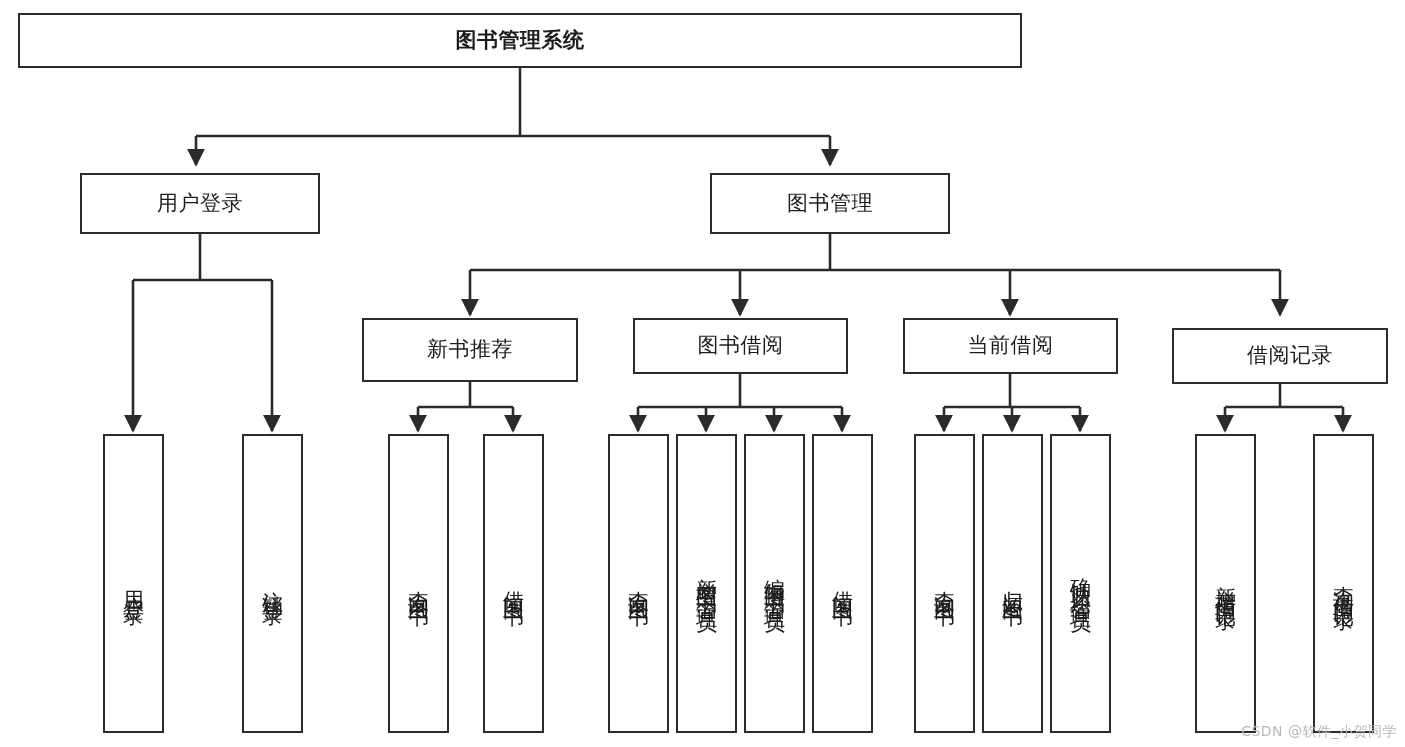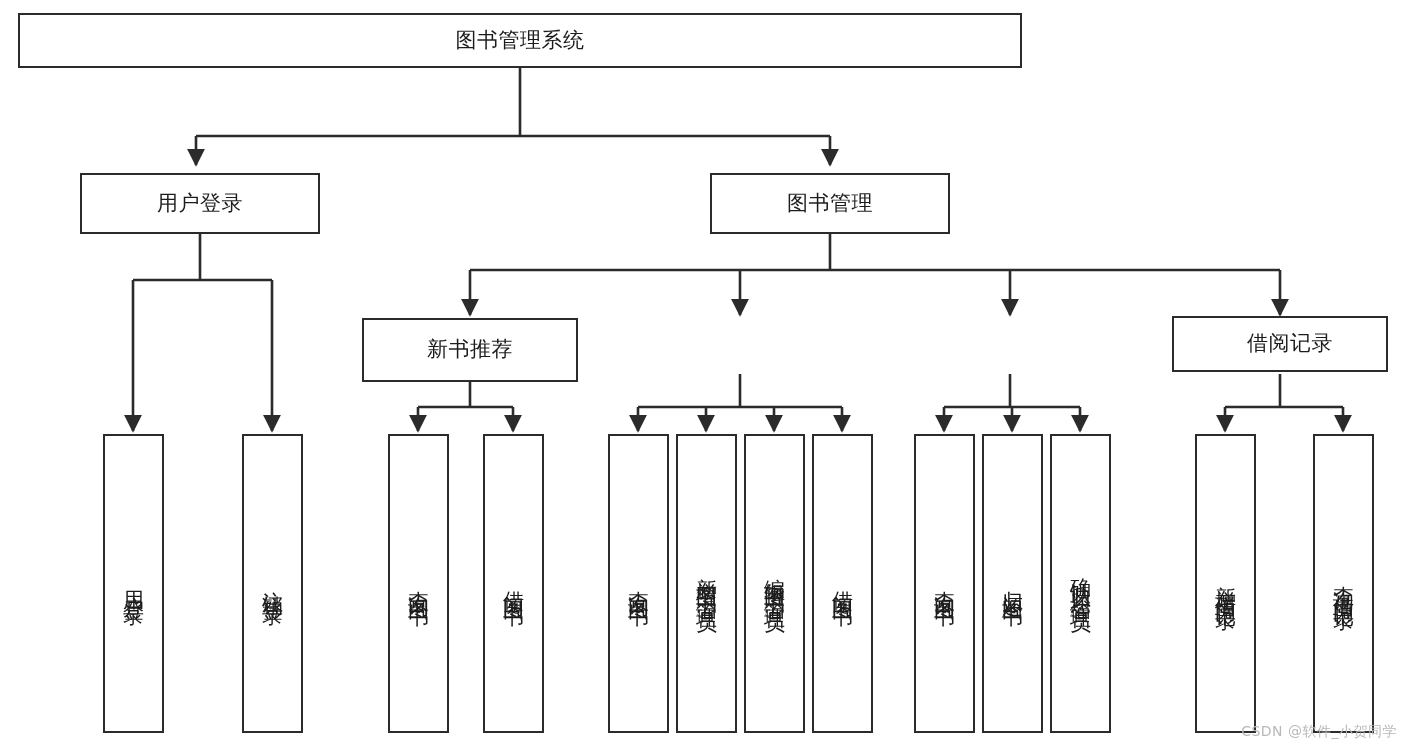--- a/index.html
+++ b/index.html
@@ -114,35 +114,41 @@
       <path d="M 1012 407 L 1012 431" marker-end="url(#arrow)"></path>
       <path d="M 1080 407 L 1080 431" marker-end="url(#arrow)"></path>
 
       <path d="M 1280 374 L 1280 407"></path>
       <path d="M 1225 407 L 1343 407"></path>
       <path d="M 1225 407 L 1225 431" marker-end="url(#arrow)"></path>
       <path d="M 1343 407 L 1343 431" marker-end="url(#arrow)"></path>
     </g>
   </svg>
 
-  <div class="node horizontal" style="left:18px; top:13px; width:1004px; height:55px;">
+  <div class="node horizontal" style="left:18px; top:13px; width:1004px; height:55px;font-weight:bold;">
     <span>图书管理系统</span>
   </div>
 
   <div class="node horizontal" style="left:80px; top:173px; width:240px; height:61px;">
     <span>用户登录</span>
   </div>
   <div class="node horizontal" style="left:710px; top:173px; width:240px; height:61px;">
     <span>图书管理</span>
   </div>
 
   <div class="node horizontal" style="left:362px; top:318px; width:216px; height:64px;">
     <span>新书推荐</span>
   </div>
-  <div class="node horizontal" style="left:1172px; top:316px; width:216px; height:56px;padding-left:20px;">
+  <div class="node horizontal" style="left:633px; top:318px; width:215px; height:56px;">
+    <span>图书借阅</span>
+  </div>
+  <div class="node horizontal" style="left:903px; top:318px; width:215px; height:56px;">
+    <span>当前借阅</span>
+  </div>
+  <div class="node horizontal" style="left:1172px; top:328px; width:216px; height:56px;padding-left:20px;">
     <span>借阅记录</span>
   </div>
 
   <div class="node vertical" style="left:103px; top:434px; width:61px; height:299px;">
     <span class="vtext">用户登录</span>
   </div>
   <div class="node vertical" style="left:242px; top:434px; width:61px; height:299px;">
     <span class="vtext">注销登录</span>
   </div>
 

